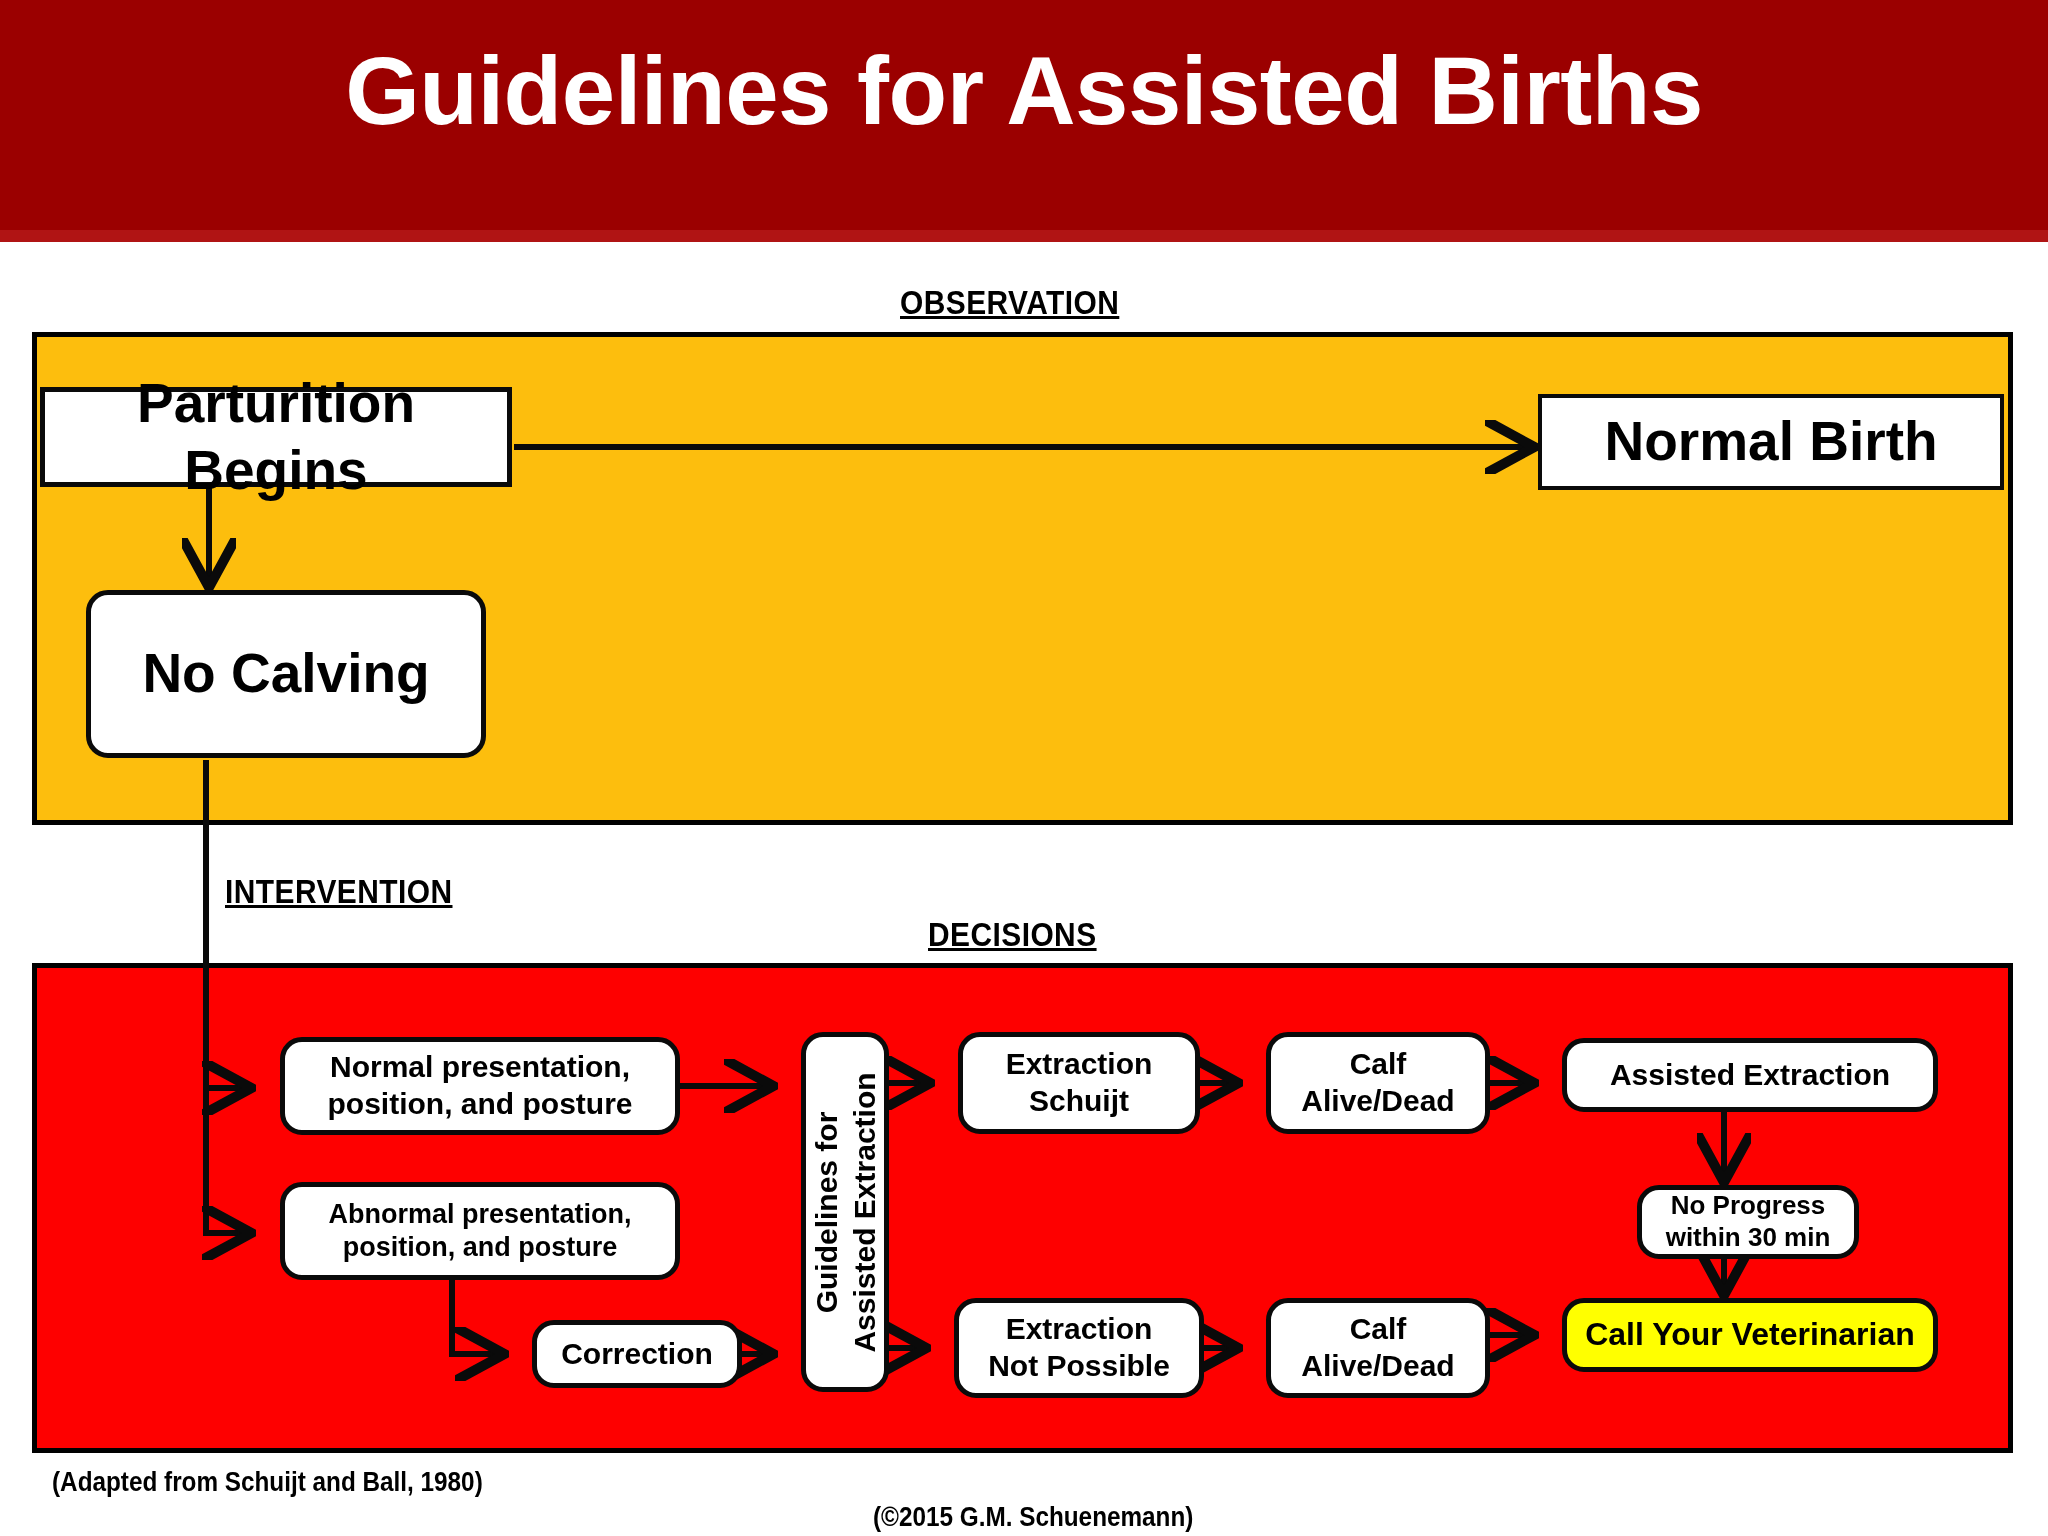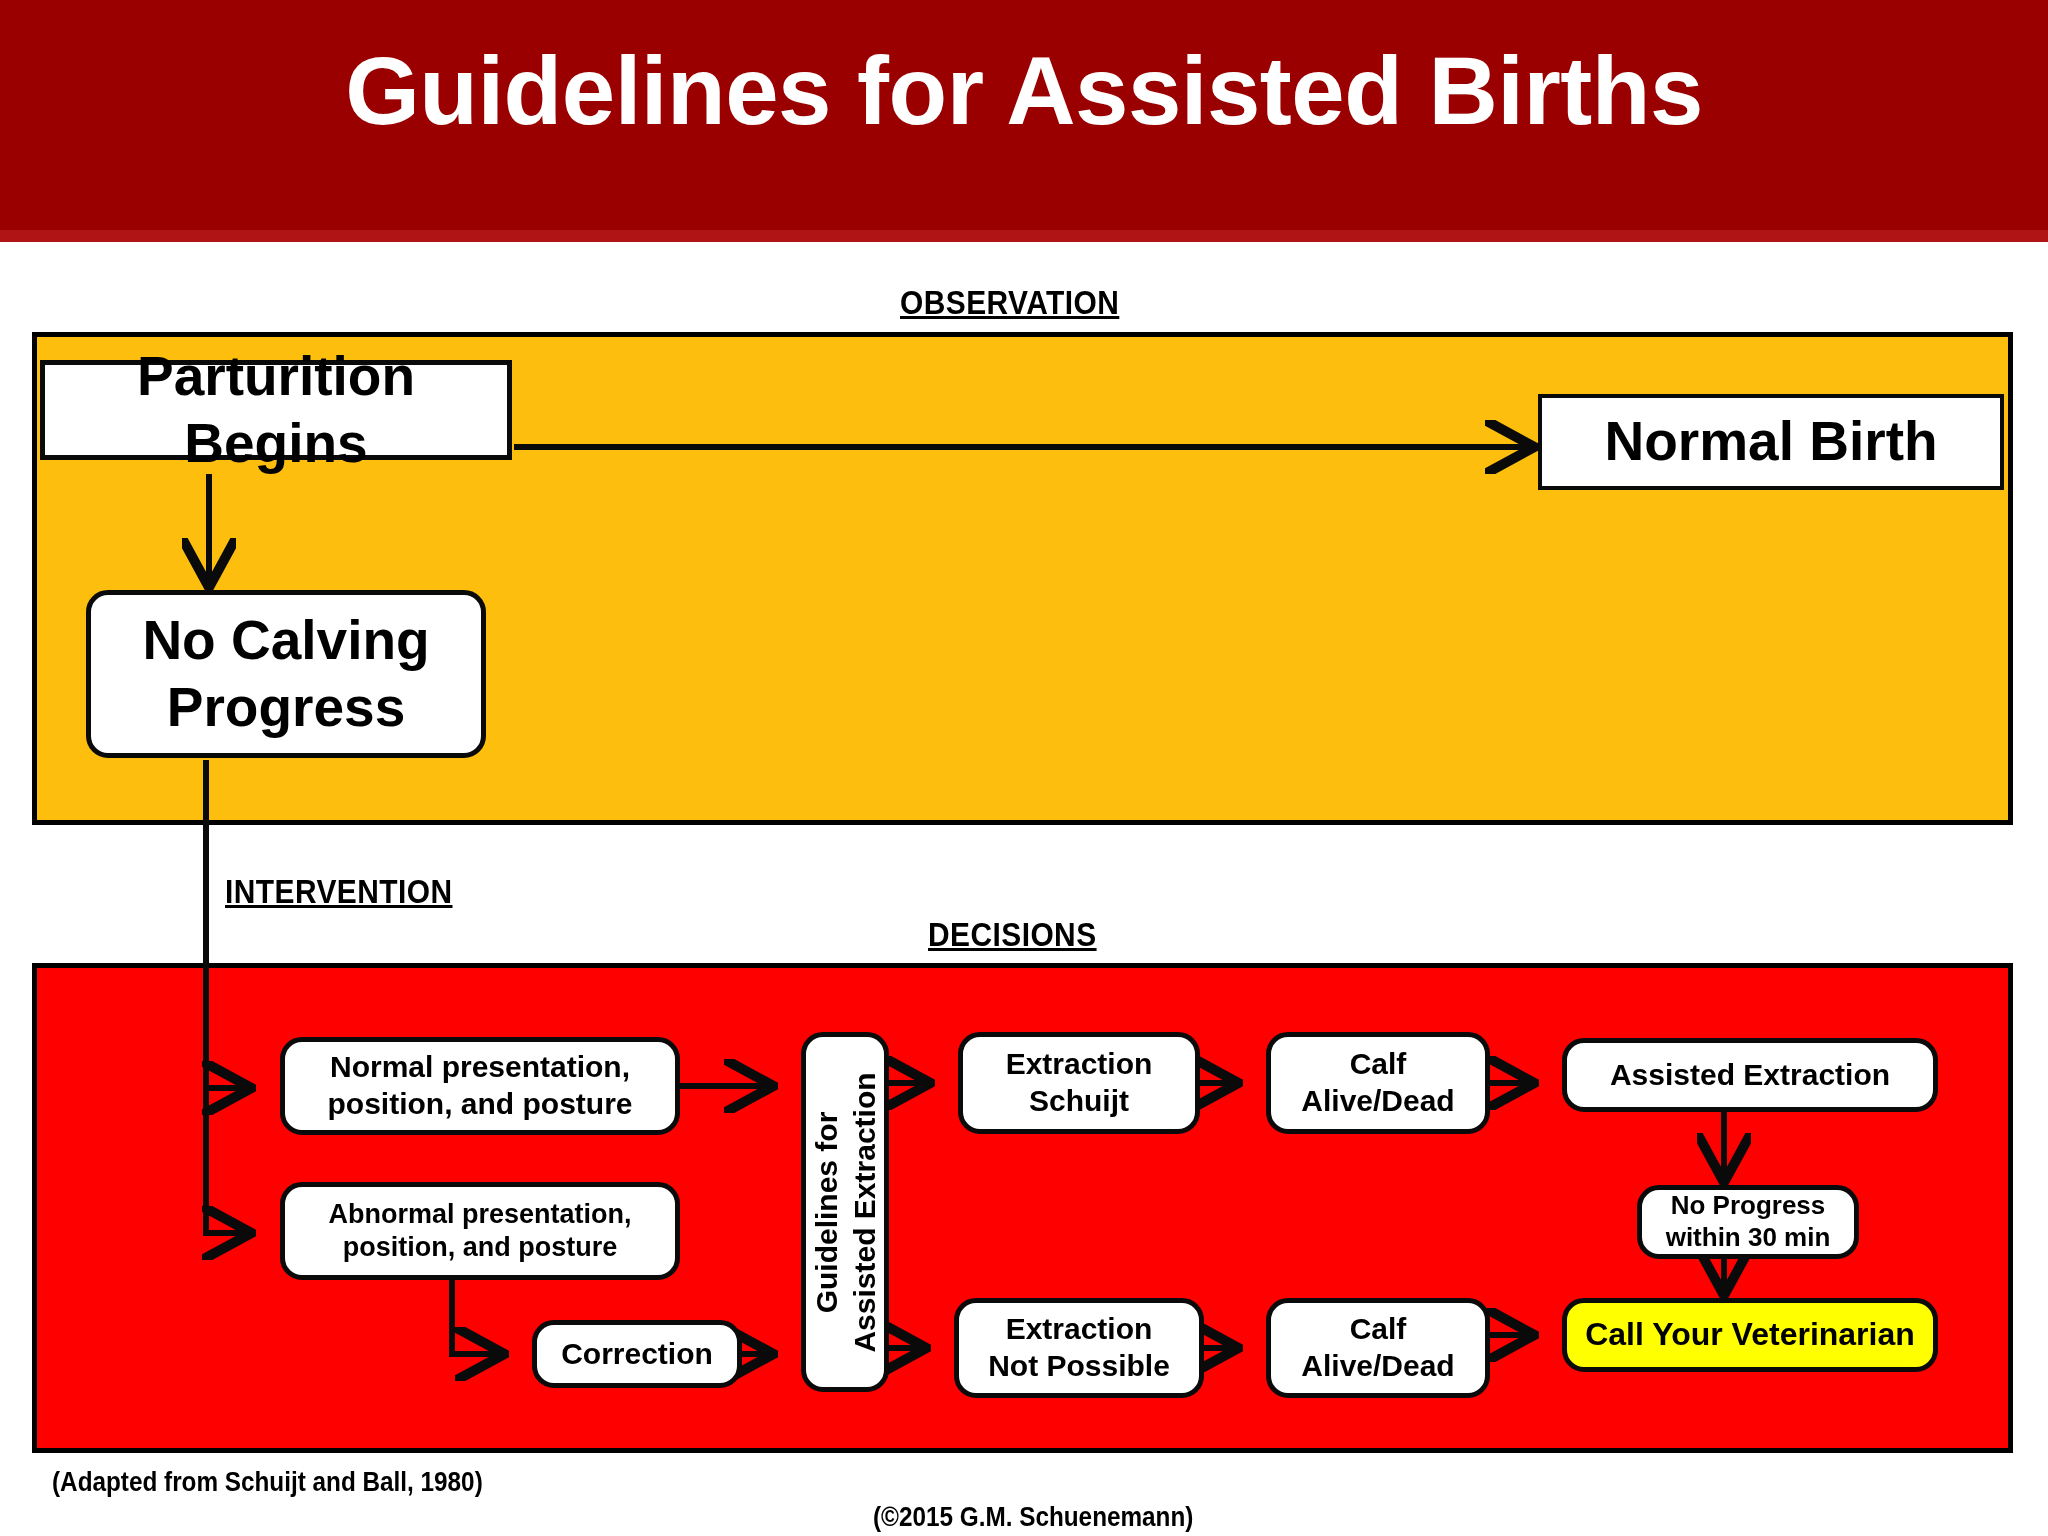--- a/index.html
+++ b/index.html
@@ -89,21 +89,21 @@
     color: #000000;
     font-weight: bold;
     line-height: 1.22;
   }
   .node.rounded { border-radius: 22px; margin-left: 24px; }
   .node.sharp { border-radius: 0; }
   .node.thin { border-width: 4px; }
 
   
   #node-parturition {
-    left: 40px; top: 360px;
+    left: 40px; top: 387px;
     width: 472px; height: 100px;
     font-size: 55px;
     text-align: center;
   }
   #node-normal-birth {
     left: 1538px; top: 394px;
     width: 466px; height: 96px;
     font-size: 55px;
   }
   #node-no-calving {
@@ -260,21 +260,20 @@
   <span>Parturition Begins</span>
 </div>
 
 <div class="node sharp thin" id="node-normal-birth">
   <span>Normal Birth</span>
 </div>
 
 <div class="node rounded" id="node-no-calving">
   <span>
     <span>No Calving</span><br>
-    <span>Progress</span>
   </span>
 </div>
 
 <div class="node rounded" id="node-normal-pres">
   <span>
     <span>Normal presentation,</span><br>
     <span>position, and posture</span>
   </span>
 </div>
 

